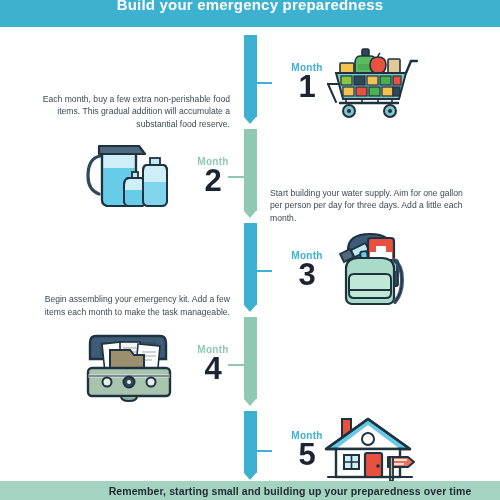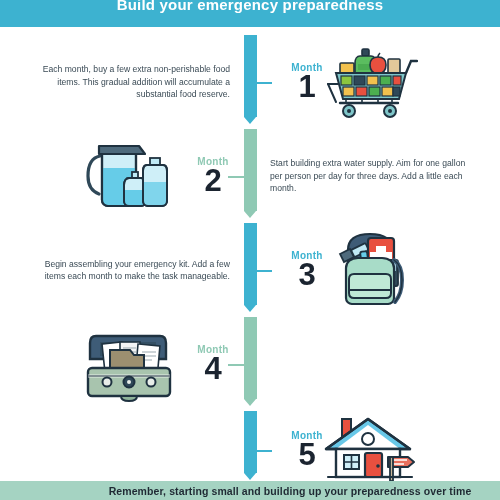--- a/index.html
+++ b/index.html
@@ -41,21 +41,21 @@
   .spine{position:absolute;left:244px;top:27px;width:13px;height:454px;}
   .seg{position:absolute;left:0;width:13px;}
   .seg .bar{position:absolute;left:0;top:0;width:13px;height:100%;}
   .seg .tip{
     position:absolute;left:0;bottom:-7px;width:0;height:0;
     border-left:6.5px solid transparent;border-right:6.5px solid transparent;
   }
 
   
   .row{position:absolute;left:0;width:500px;height:96px;}
-  .side{position:absolute;top:0;height:96px;display:flex;align-items:center;}
+  .side{position:absolute;top:0;height:96px;display:flex;align-items:flex-end;}
   .side-text{width:200px;}
   .side-left{left:30px;}
   .side-right{left:270px;}
   .txt{
     font-size:8.6px;line-height:12.4px;color:#3A4A55;
   }
   .txt.right-align{text-align:right;}
   .txt.left-align{text-align:left;}
 
   
@@ -170,21 +170,21 @@
         <circle cx="27" cy="66" r="6" fill="#7FC6C9" stroke="#1F3240" stroke-width="2"></circle>
         <circle cx="68" cy="66" r="6" fill="#7FC6C9" stroke="#1F3240" stroke-width="2"></circle>
         <circle cx="27" cy="66" r="2" fill="#1F3240"></circle>
         <circle cx="68" cy="66" r="2" fill="#1F3240"></circle>
       </svg>
     </div>
   </div>
 
   <div class="row" style="top:128px;">
     <div class="side side-text side-right">
-      <div class="txt left-align">Start building extra water supply. Aim for one gallon per person per day for three days. Add a little each month.</div>
+      <div class="txt left-align">Start building your water supply. Aim for one gallon per person per day for three days. Add a little each month.</div>
     </div>
     <div class="connector conn-left" style="background:#8FC9B4;"></div>
     <div class="month-block mb-left">
       <div class="month-word" style="color:#8FC9B4;">Month</div>
       <div class="month-num">2</div>
     </div>
     <div class="icon-slot ic-left">
       <svg width="96" height="76" viewBox="0 0 96 76">
 
         <path d="M18 18c-10 2-12 12-12 20s3 15 11 18" fill="none" stroke="#2F4858" stroke-width="3.2" stroke-linecap="round"></path>

